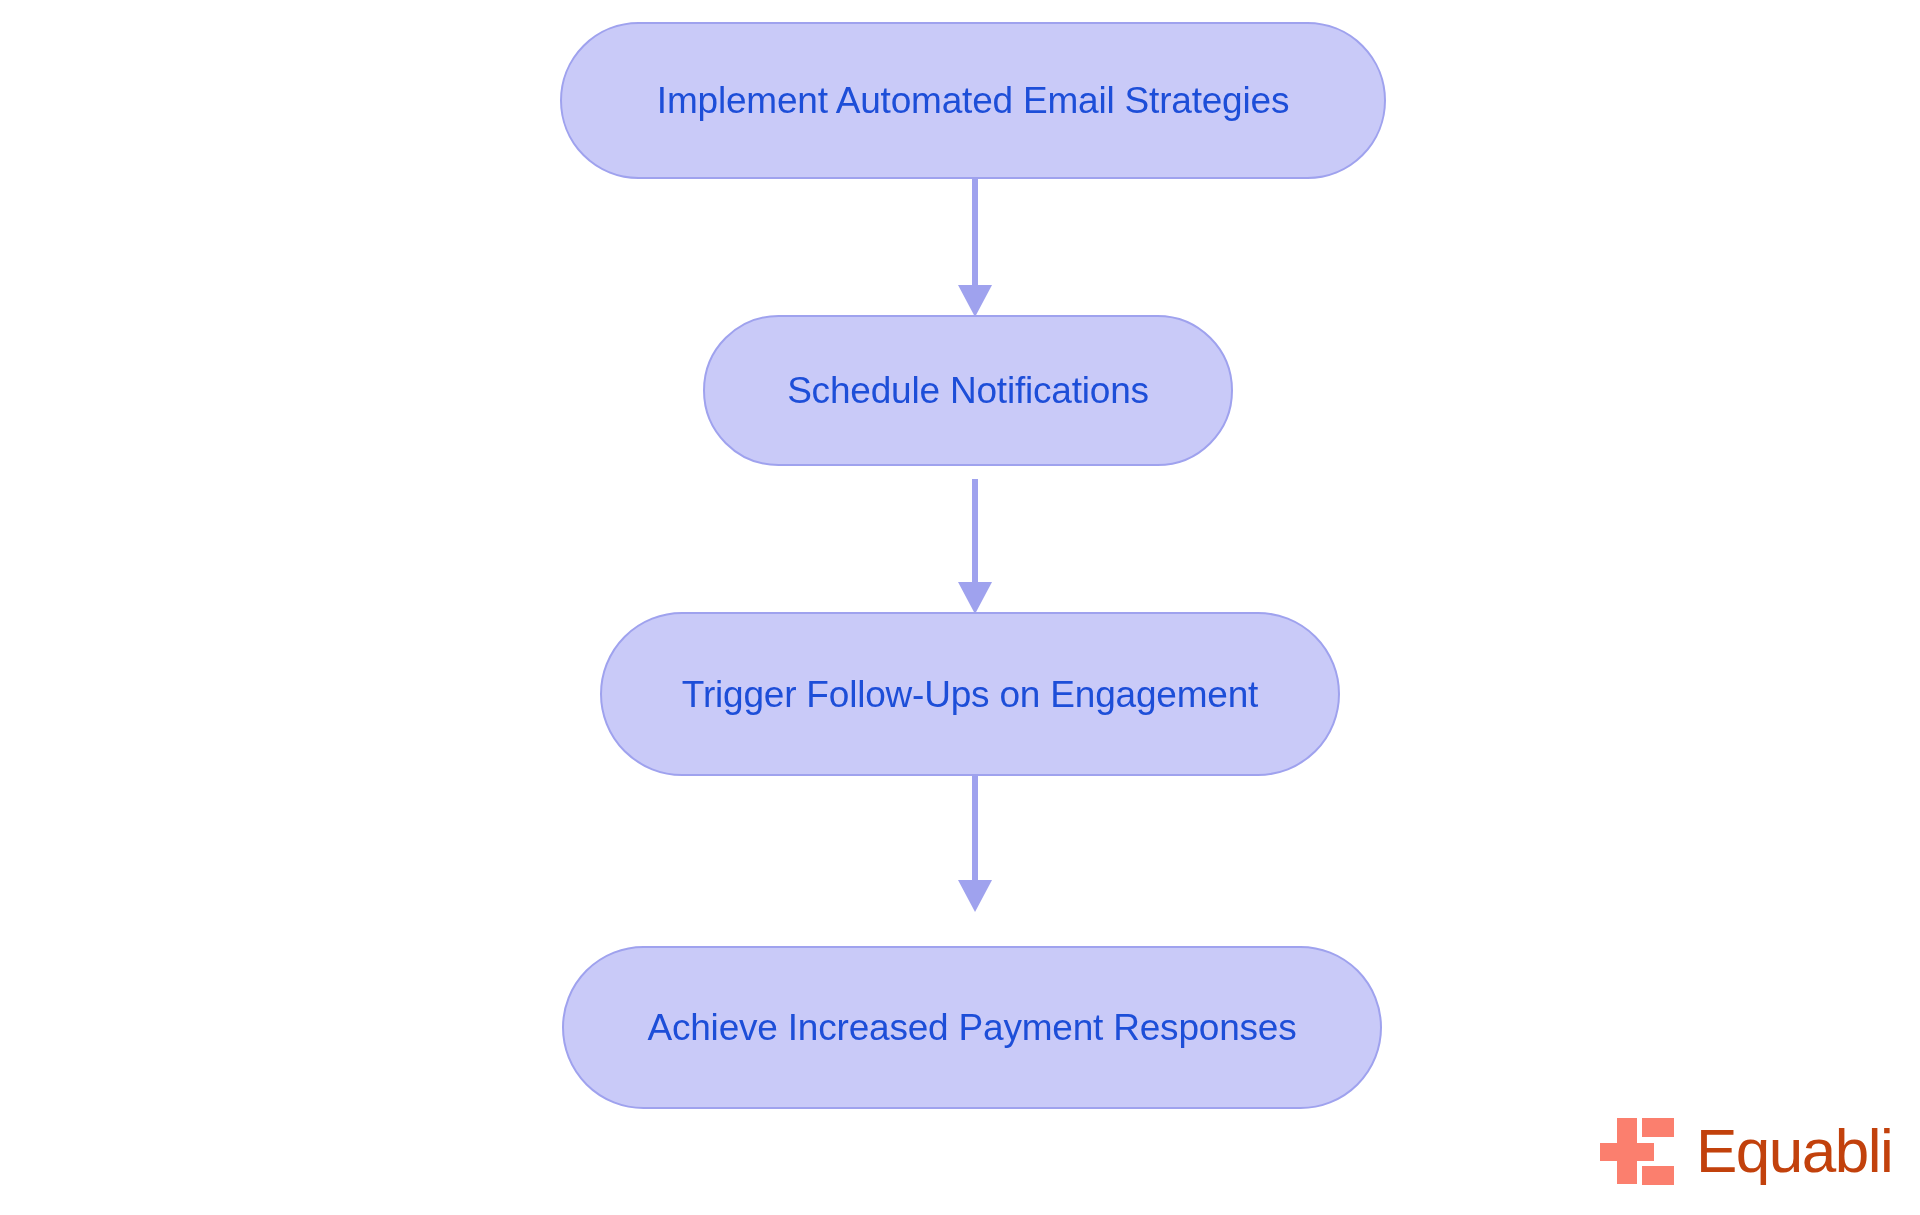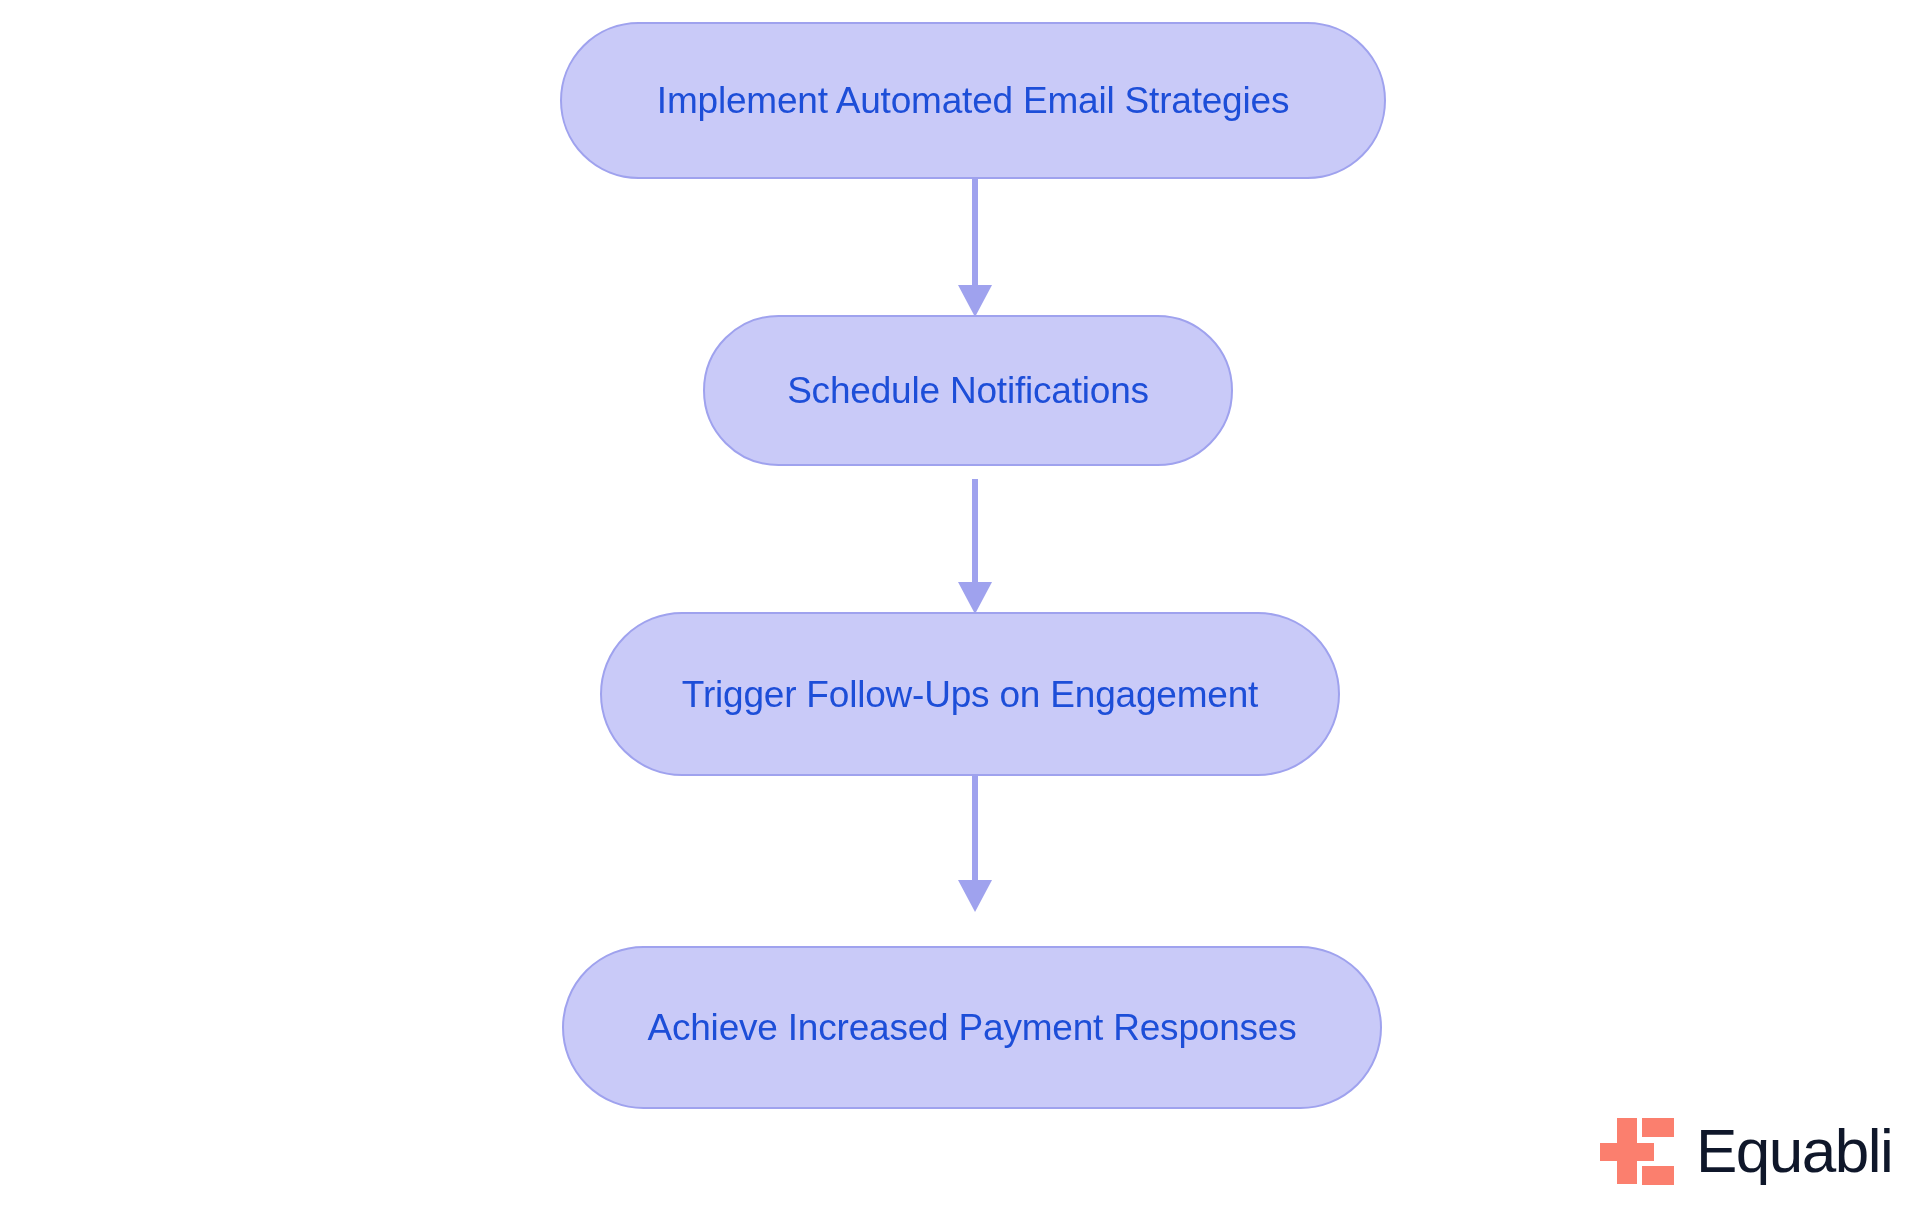--- a/index.html
+++ b/index.html
@@ -105,21 +105,21 @@
   
   .mark-stem  { left: 17px; top: 6px;  width: 20px; height: 66px; }
   
   .mark-cross { left: 0px;  top: 31px; width: 54px; height: 18px; }
   
   .mark-bar-top { left: 42px; top: 6px;  width: 32px; height: 19px; }
   
   .mark-bar-bottom { left: 42px; top: 54px; width: 32px; height: 19px; }
 
   .logo-wordmark {
-    color: #0f172a;
+    color: #c2410c;
     font-family: "Liberation Sans", sans-serif;
     font-size: 62px;
     font-weight: 400;
     letter-spacing: -1.5px;
     line-height: 1;
     white-space: nowrap;
   }
 </style>
 </head>
 <body>

